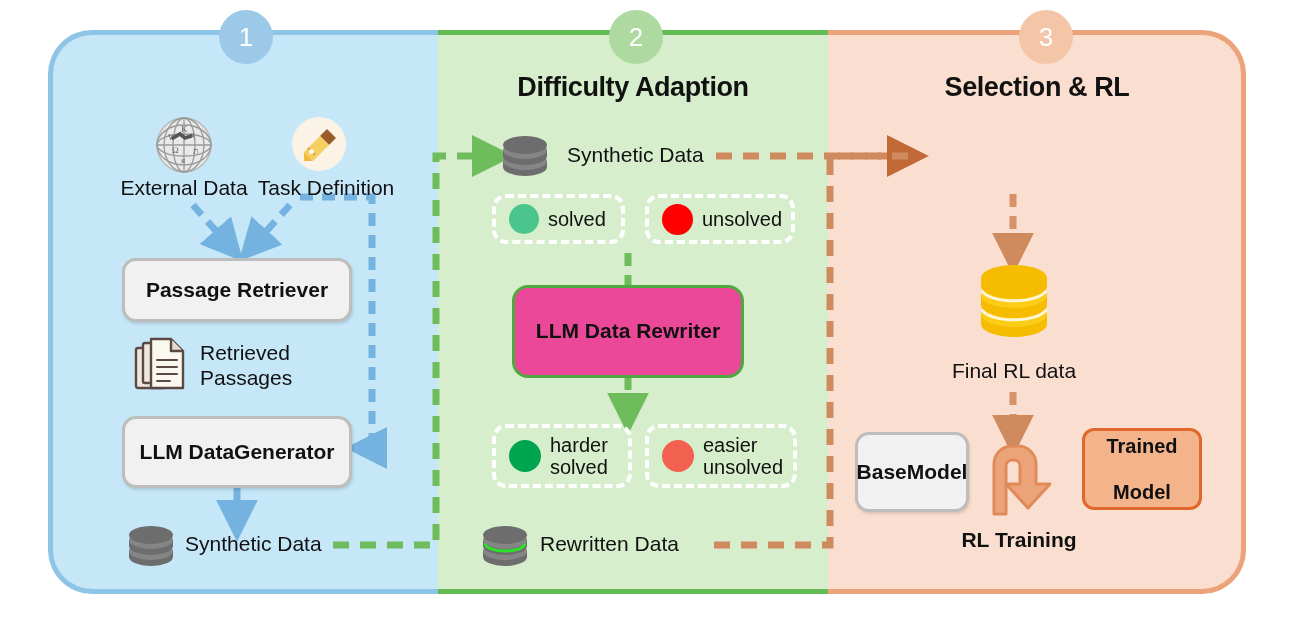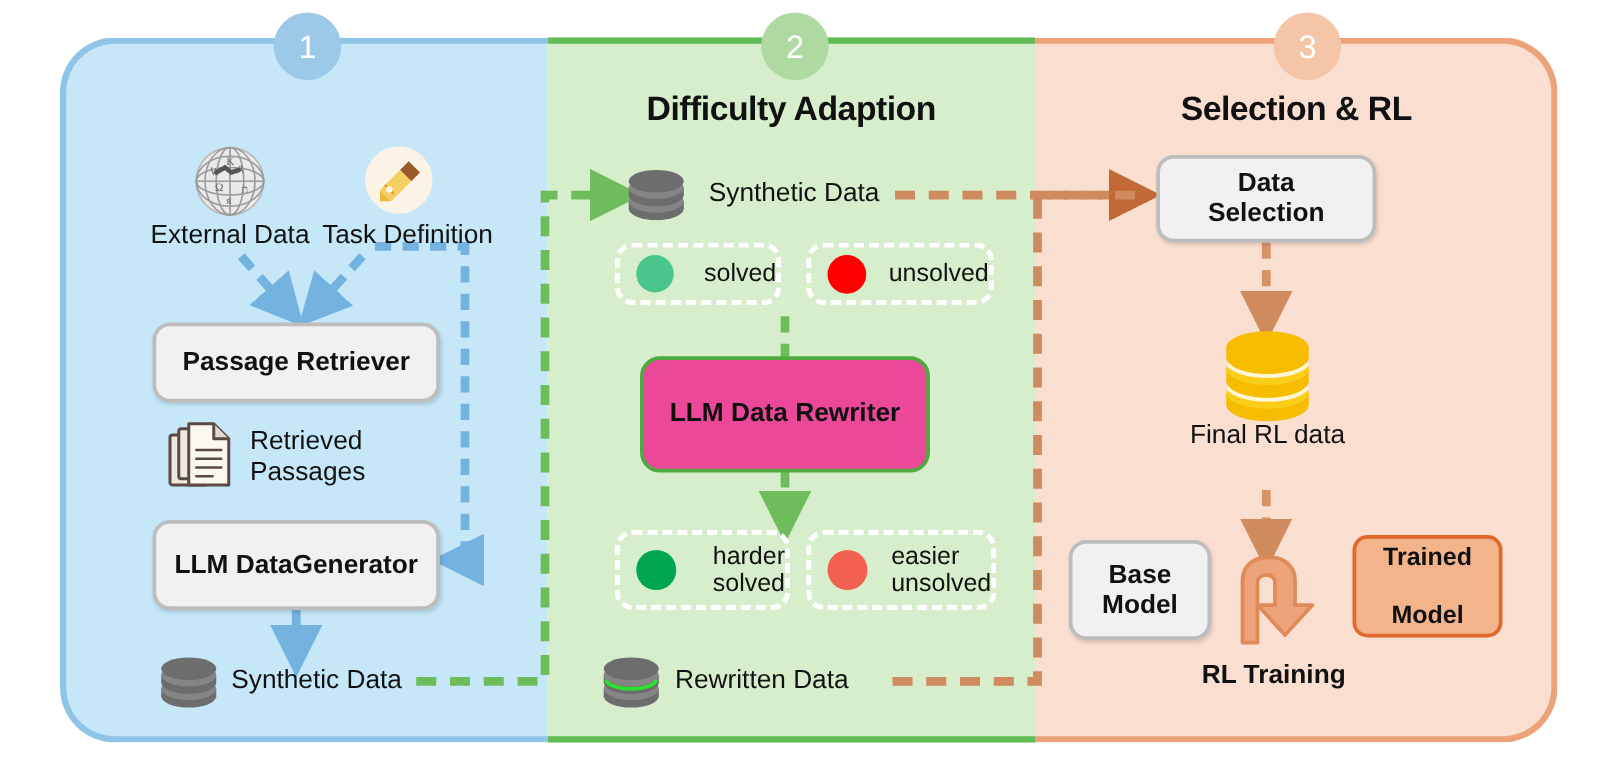--- a/index.html
+++ b/index.html
@@ -42,21 +42,21 @@
 
   
   .lbl{position:absolute;font-size:21px;z-index:5;line-height:1.18;}
   .lbl-b{font-weight:bold;}
 
   
   .ico{position:absolute;z-index:5;}
 
   
   .chip{position:absolute;box-sizing:border-box;border:4px dashed #ffffff;
-        border-radius:14px;display:flex;align-items:center;z-index:4;justify-content:space-between;}
+        border-radius:14px;display:flex;align-items:center;z-index:4;}
   .dot{border-radius:50%;flex:0 0 auto;}
   .chip-txt{font-size:20px;line-height:1.1;margin-left:9px;}
 
   svg{display:block;overflow:visible;}
   #wires{position:absolute;inset:0;z-index:3;pointer-events:none;}
 </style>
 </head>
 <body>
 
 <div id="stage">
@@ -269,47 +269,43 @@
         <ellipse cx="25" cy="22" rx="22" ry="9"></ellipse>
         <rect x="3" y="16" width="44" height="6"></rect>
         <ellipse cx="25" cy="16" rx="22" ry="9" fill="#858585"></ellipse>
         <ellipse cx="25" cy="11" rx="22" ry="9"></ellipse>
       </g>
       <path d="M5,19.5 a20,7.5 0 0 0 40,0" fill="none" stroke="#2ee02e" stroke-width="3"></path>
     </svg>
   </div>
   <div class="lbl" style="left:540px;top:532px;">Rewritten Data</div>
 
-  <div class="box box-gray" style="left:925px;top:124px;width:176px;height:70px;flex-direction:column;">
-    <span>Data</span>
-    <span>Selection</span>
-  </div>
 
   <div class="ico" style="left:975px;top:262px;width:78px;height:82px;">
     <svg width="78" height="82" viewBox="0 0 78 82">
       <g fill="#f5bc00">
         <ellipse cx="39" cy="62" rx="33" ry="13"></ellipse>
         <rect x="6" y="52" width="66" height="10"></rect>
         <ellipse cx="39" cy="52" rx="33" ry="13" fill="#fbcd19"></ellipse>
         <ellipse cx="39" cy="43" rx="33" ry="13"></ellipse>
         <rect x="6" y="33" width="66" height="10"></rect>
         <ellipse cx="39" cy="33" rx="33" ry="13" fill="#fbcd19"></ellipse>
         <ellipse cx="39" cy="24" rx="33" ry="13"></ellipse>
         <rect x="6" y="16" width="66" height="8"></rect>
         <ellipse cx="39" cy="16" rx="33" ry="13"></ellipse>
       </g>
       <g fill="none" stroke="#fff6d8" stroke-width="3">
         <path d="M7,48 a33,13 0 0 0 64,0"></path>
         <path d="M7,29 a33,13 0 0 0 64,0"></path>
       </g>
     </svg>
   </div>
-  <div class="lbl" style="left:935px;top:336px;width:158px;text-align:center;">Final RL data</div>
-
-  <div class="box box-gray" style="left:855px;top:432px;width:114px;height:80px;flex-direction:column;">
+  <div class="lbl" style="left:935px;top:359px;width:158px;text-align:center;">Final RL data</div>
+
+  <div class="box box-gray" style="left:855px;top:432px;width:114px;height:80px;">
     <span>Base</span>
     <span>Model</span>
   </div>
 
   <div class="ico" style="left:988px;top:440px;width:72px;height:76px;">
     <svg width="72" height="76" viewBox="0 0 72 76">
       <path d="M6,74 L6,24 A18,18 0 0 1 24,6 L30,6 A18,18 0 0 1 48,24 L48,44
                L62,44 L40,68 L18,44 L32,44 L32,26 A6,6 0 0 0 26,20 L24,20
                A6,6 0 0 0 18,26 L18,74 Z" fill="#eda37a" stroke="#e08a59" stroke-width="3" stroke-linejoin="round"></path>
     </svg>

